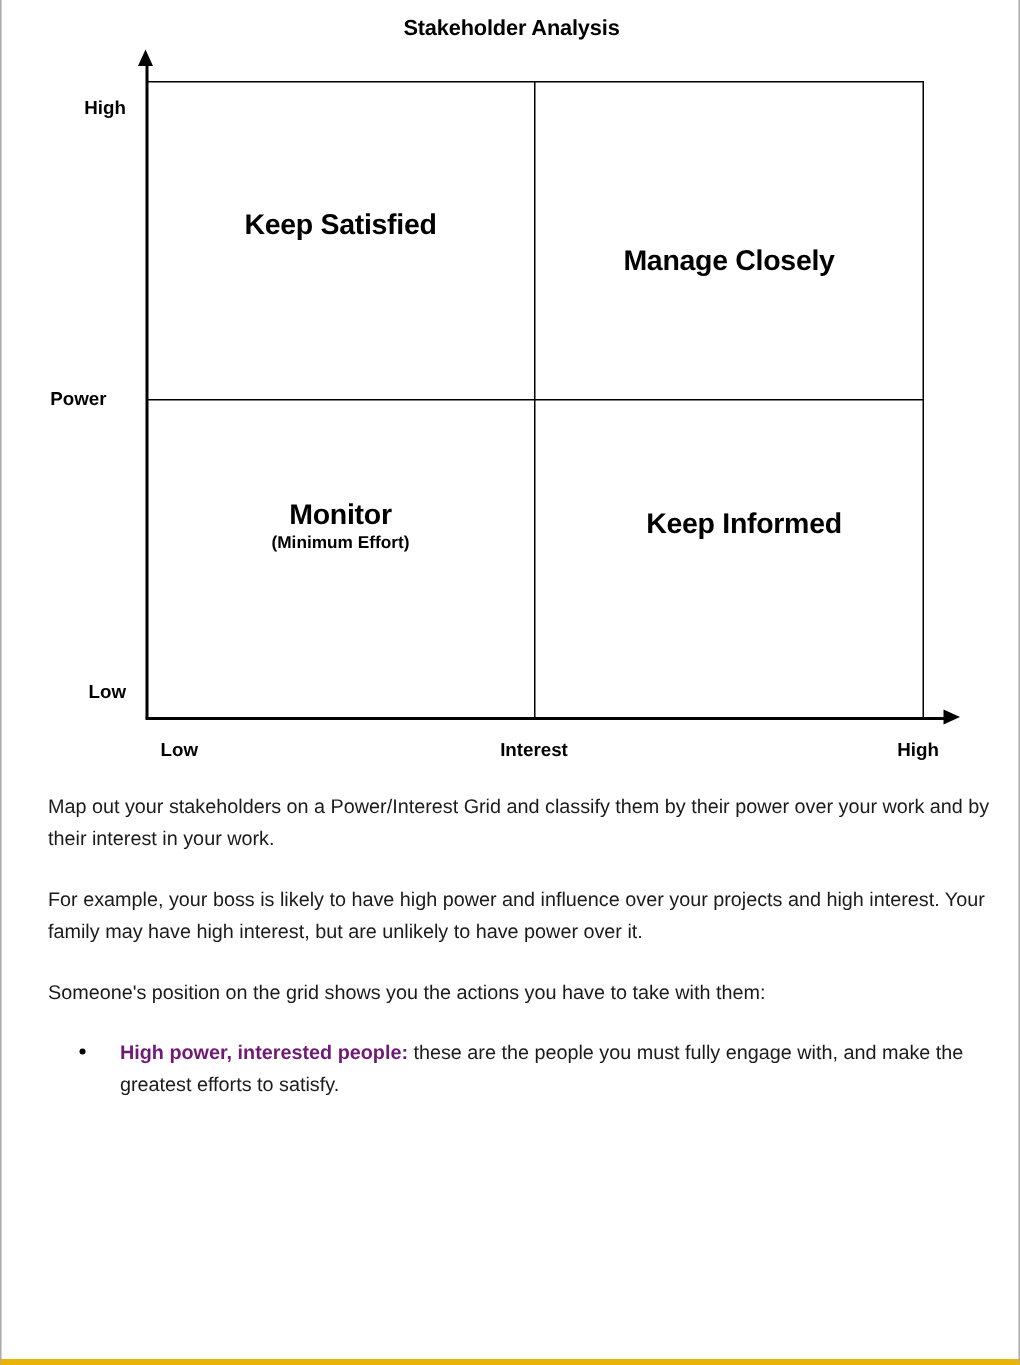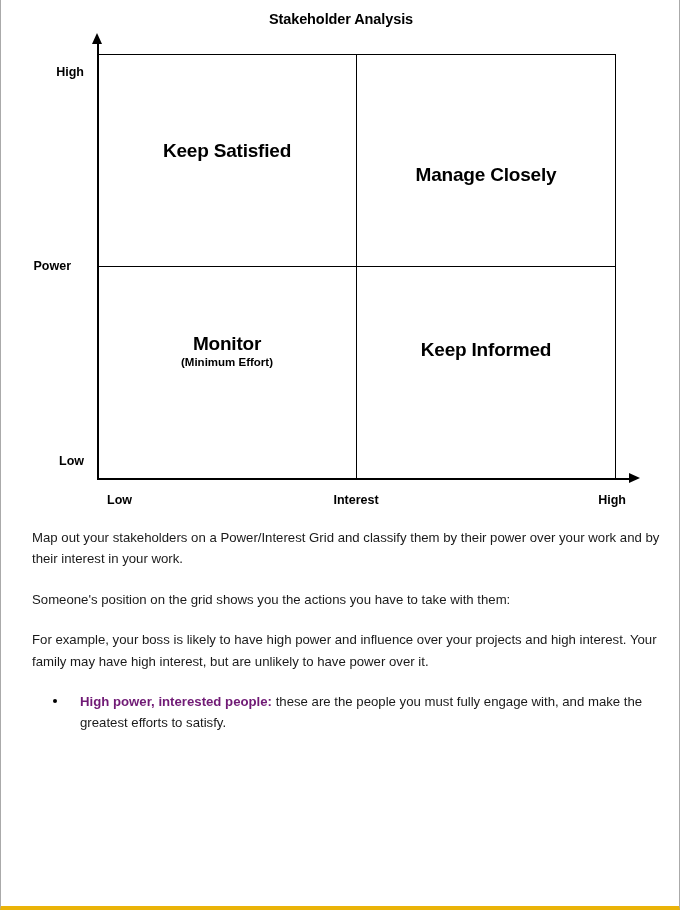--- a/index.html
+++ b/index.html
@@ -124,21 +124,21 @@
   }
   .quad-sub {
     font-size: 11.5px;
     font-weight: bold;
     margin-top: 1px;
     white-space: nowrap;
   }
   .quad-keep-satisfied { left: 97px;  top: 141px; width: 258px; }
   .quad-manage-closely { left: 355px; top: 141px; width: 260px; margin-top: 24px; }
   .quad-monitor        { left: 97px;  top: 334px; width: 258px; }
-  .quad-keep-informed  { left: 355px; top: 340px; width: 260px; }
+  .quad-keep-informed  { left: 365px; top: 340px; width: 260px; }
 
   
   .axis-tick {
     position: absolute;
     font-size: 12.5px;
     font-weight: bold;
     white-space: nowrap;
   }
   .y-high { left: 0;  top: 65px;  width: 83px; text-align: right; }
   .y-low  { left: 0;  top: 454px; width: 83px; text-align: right; }
@@ -227,22 +227,22 @@
   <div class="axis-tick y-high">High</div>
   <div class="axis-tick y-name">Power</div>
   <div class="axis-tick y-low">Low</div>
 
   <div class="axis-tick x-low">Low</div>
   <div class="axis-tick x-interest">Interest</div>
   <div class="axis-tick x-high">High</div>
 
   <div class="body-text">
     <p class="para">Map out your stakeholders on a Power/Interest Grid  and classify them by their power over your work and by their interest in your work.</p>
+    <p class="para">For example, your boss is likely to have high power and influence over your projects and high interest. Your family may have high interest, but are unlikely to have power over it.</p>
     <p class="para">Someone's position on the grid shows you the actions you have to take with them:</p>
-    <p class="para">For example, your boss is likely to have high power and influence over your projects and high interest. Your family may have high interest, but are unlikely to have power over it.</p>
 
     <ul class="bullet-list">
       <li class="bullet-item">
         <span class="bullet-dot"></span>
         <span class="bullet-lead">High power, interested people:</span><span> these are the people you must fully engage with, and make the greatest efforts to satisfy.</span>
       </li>
     </ul>
   </div>
 
 </div>

